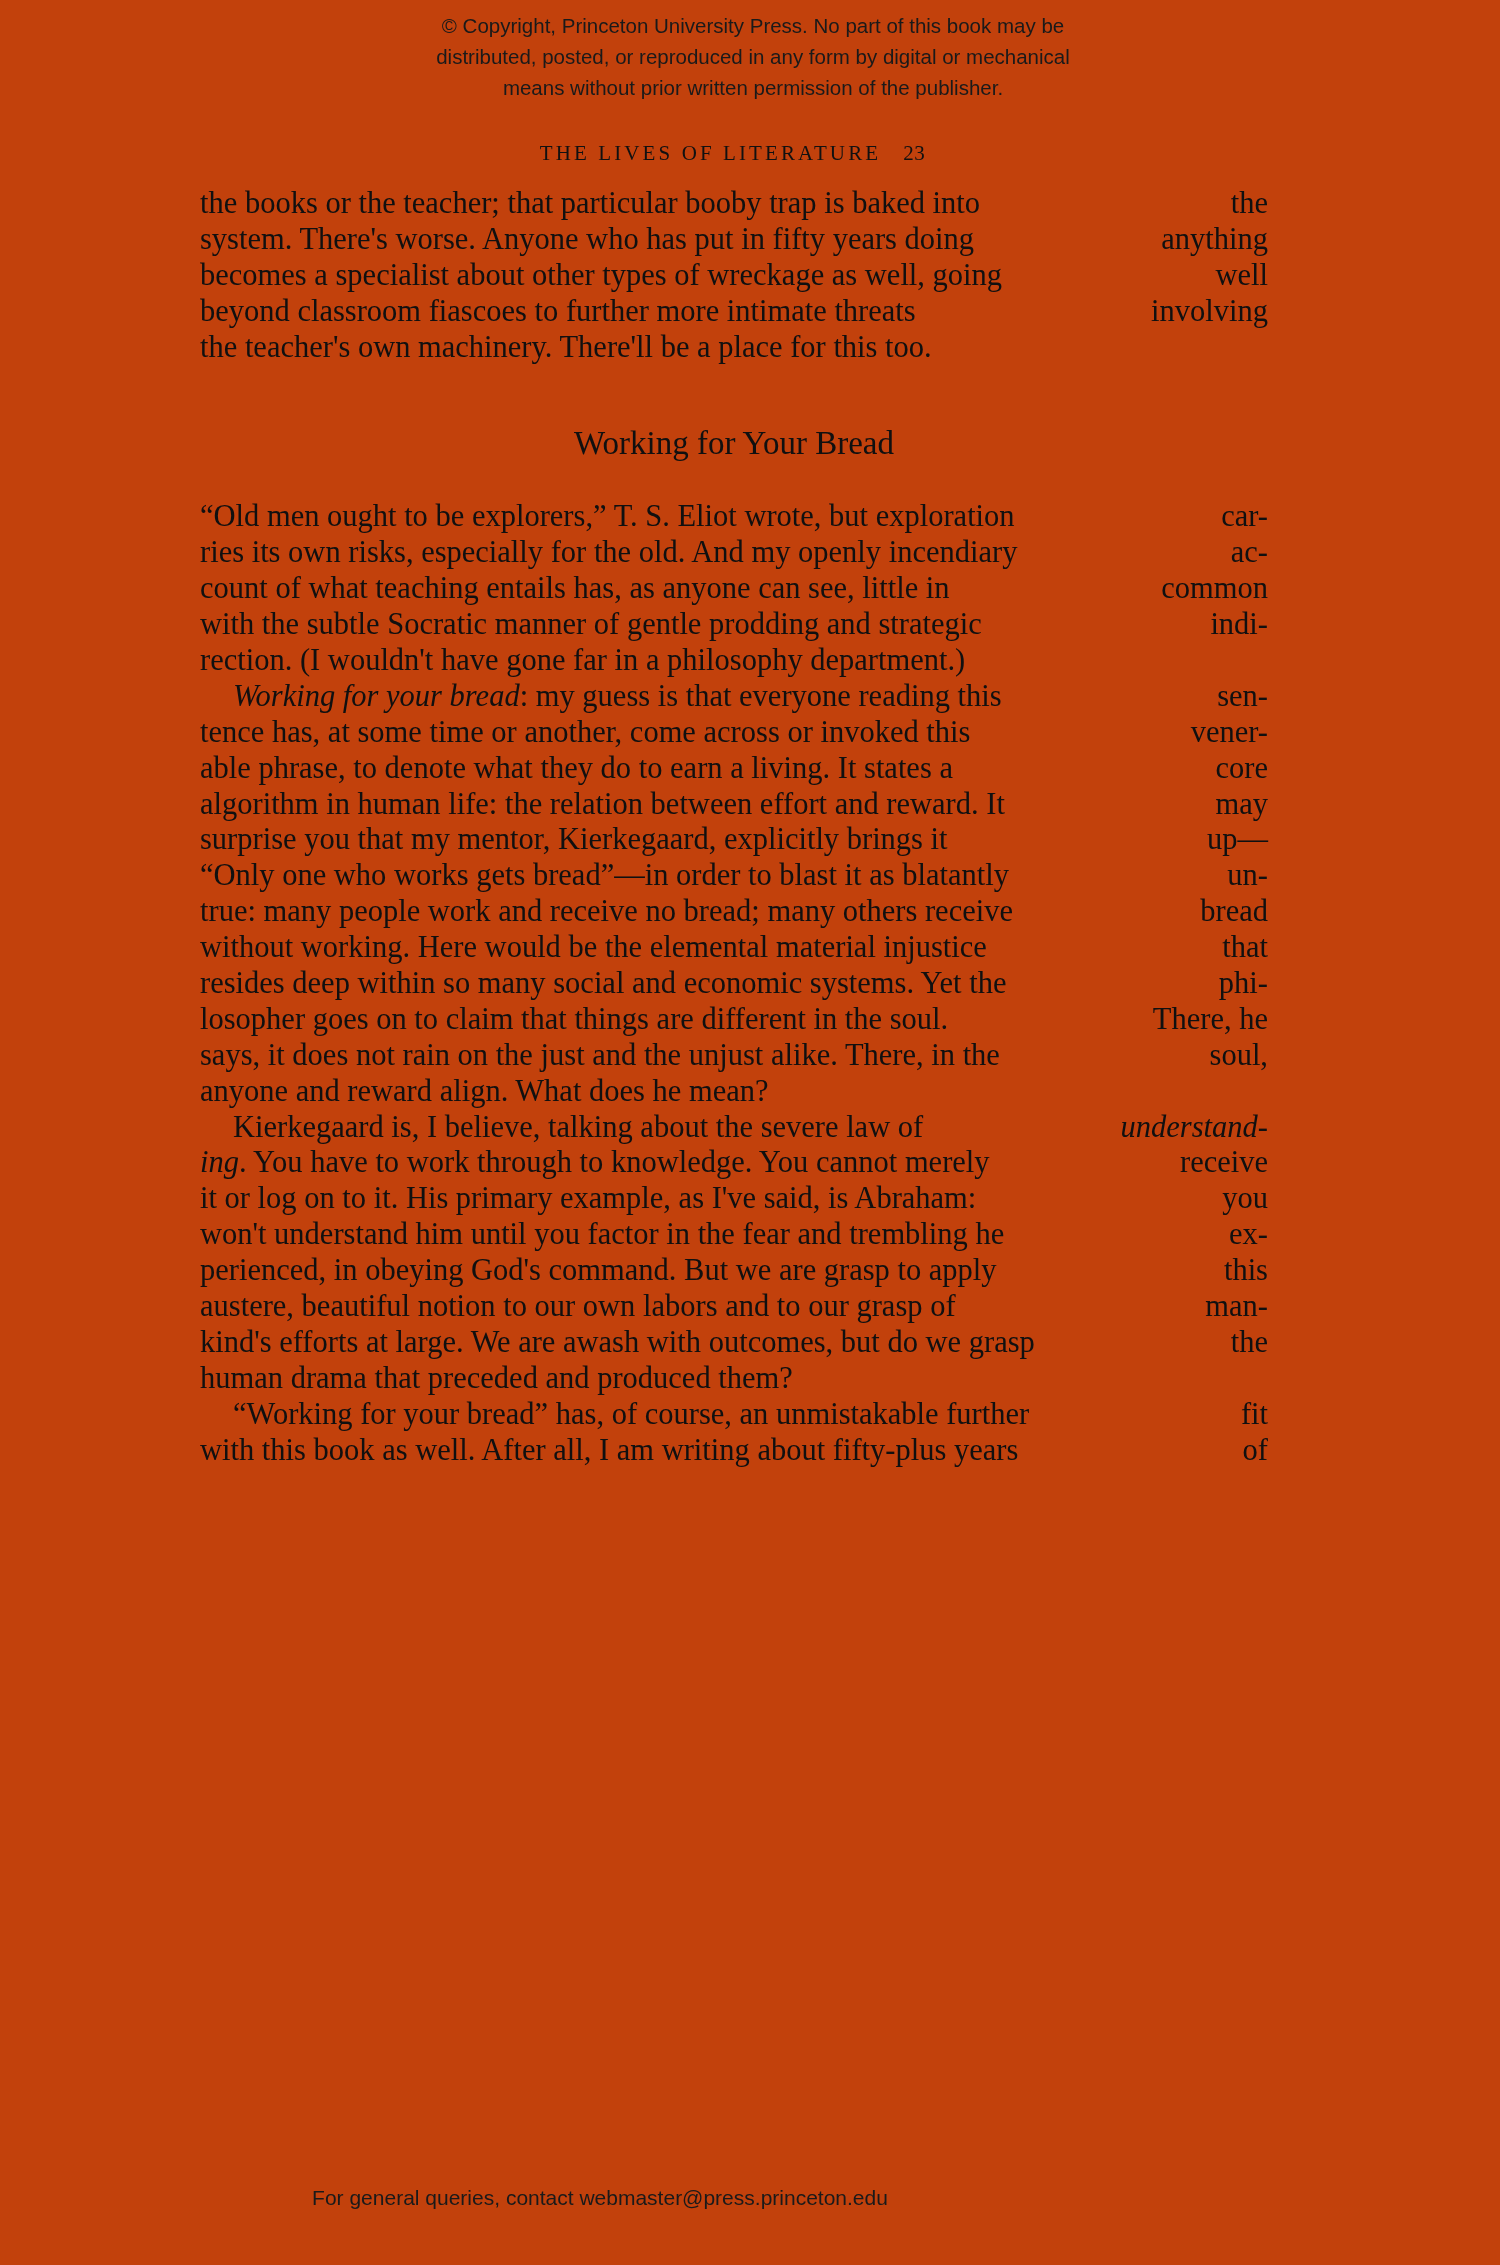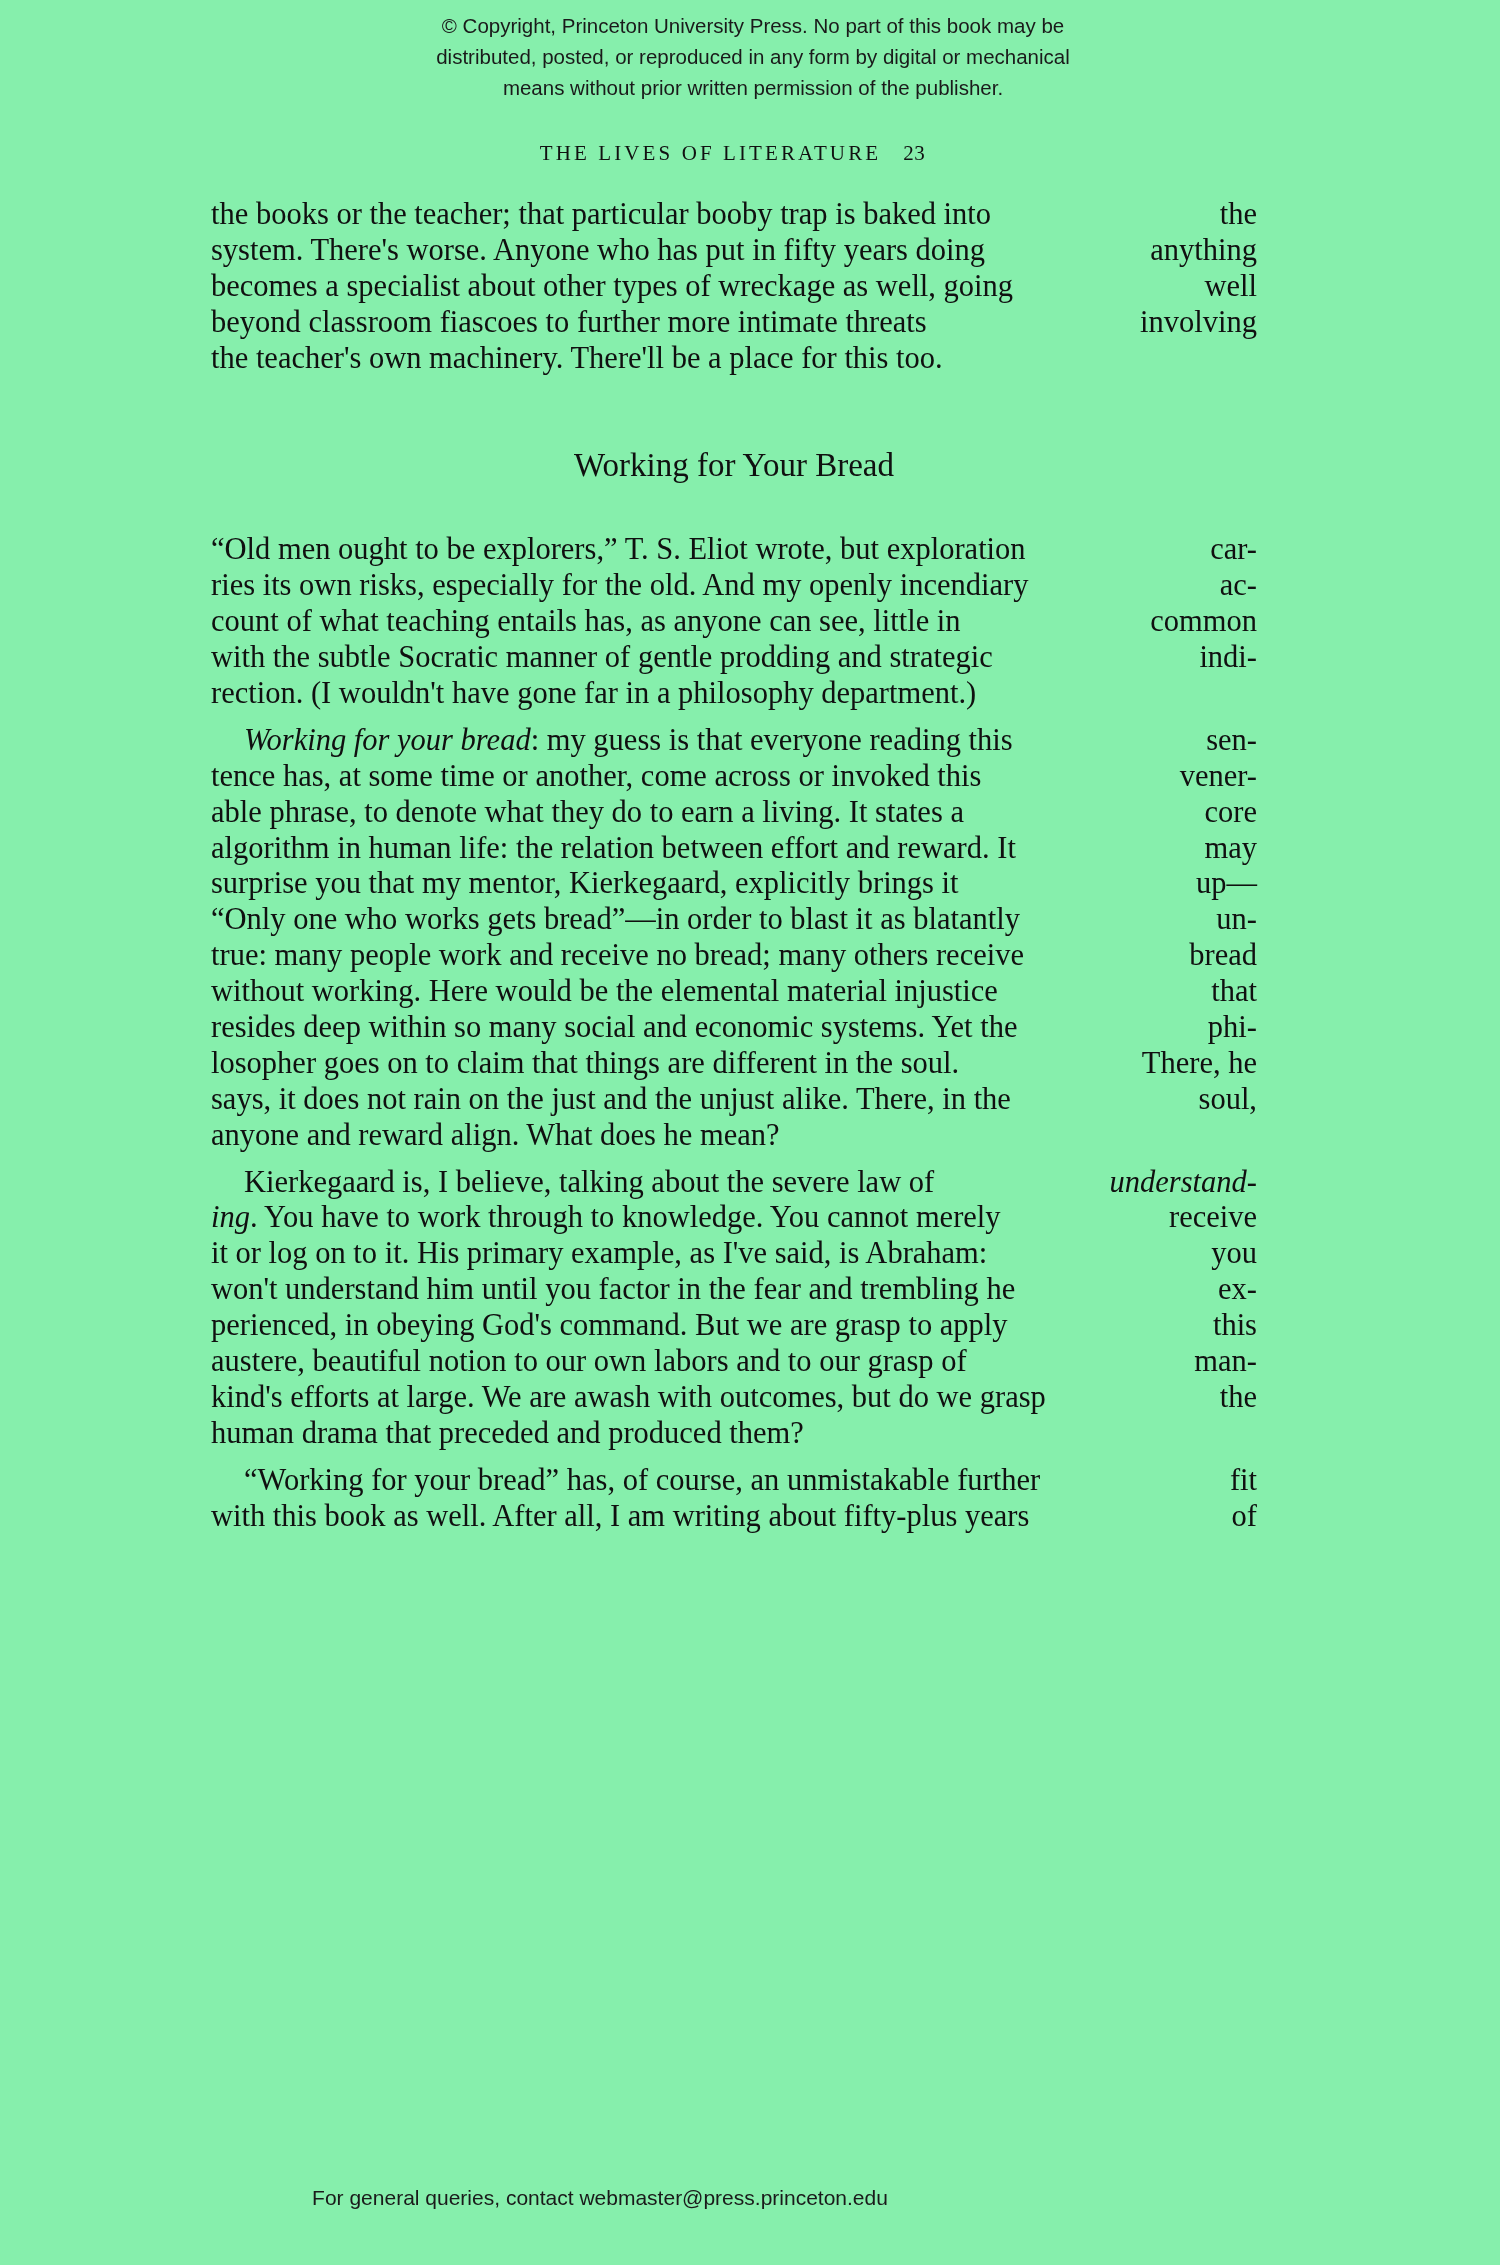--- a/index.html
+++ b/index.html
@@ -4,21 +4,21 @@
 <style>
   html, body {
     margin: 0;
     padding: 0;
     background: #ffffff;
   }
   .page {
     position: relative;
     width: 1500px;
     height: 2265px;
-    background: #86efac;
+    background: #c2410c;
     margin: 0 auto;
     overflow: hidden;
   }
 
   
   .copyright {
     position: absolute;
     left: 318px;
     top: 10px;
     width: 870px;
@@ -56,21 +56,21 @@
     position: absolute;
     left: 200px;
     top: 186px;
     width: 1068px;
     font-family: "Liberation Serif", "DejaVu Serif", serif;
     font-size: 30.5px;
     color: #101010;
   }
 
   p.para {
-    margin: 11px;
+    margin: 0;
     padding: 0;
   }
 
   
   .ln {
     display: block;
     white-space: nowrap;
     height: 35.9px;
     line-height: 35.9px;
   }

